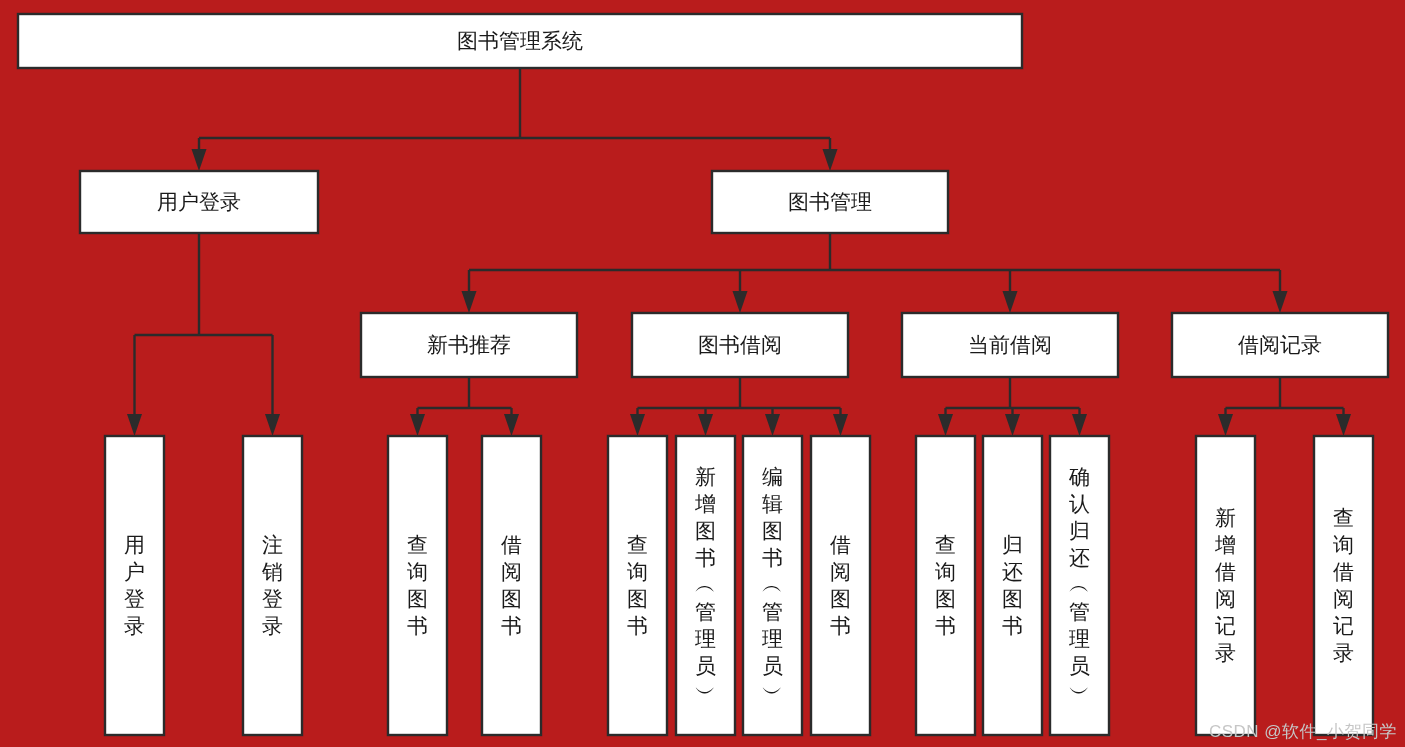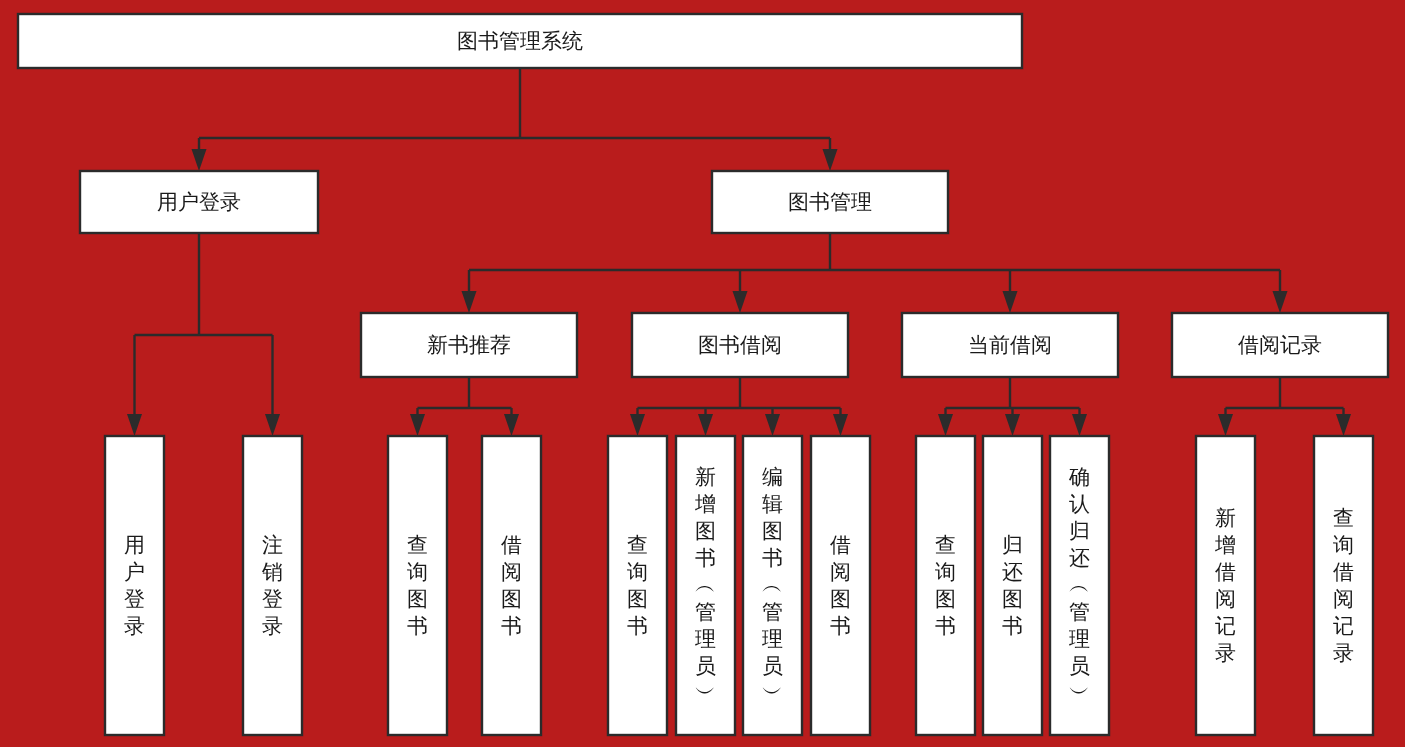--- a/index.html
+++ b/index.html
@@ -214,13 +214,14 @@
         <g>
           <rect x="1196" y="436" width="59" height="299" class="node-rect"></rect>
           <text x="1225.5" y="524.5" class="node-label-vertical"><tspan x="1225.5" dy="0">新</tspan><tspan x="1225.5" dy="27">增</tspan><tspan x="1225.5" dy="27">借</tspan><tspan x="1225.5" dy="27">阅</tspan><tspan x="1225.5" dy="27">记</tspan><tspan x="1225.5" dy="27">录</tspan></text>
         </g>
         <g>
           <rect x="1314" y="436" width="59" height="299" class="node-rect"></rect>
           <text x="1343.5" y="524.5" class="node-label-vertical"><tspan x="1343.5" dy="0">查</tspan><tspan x="1343.5" dy="27">询</tspan><tspan x="1343.5" dy="27">借</tspan><tspan x="1343.5" dy="27">阅</tspan><tspan x="1343.5" dy="27">记</tspan><tspan x="1343.5" dy="27">录</tspan></text>
         </g>
       </g>
   </svg>
+  <div class="watermark">CSDN @软件_小贺同学</div>
 </div>
 
 </body></html>

